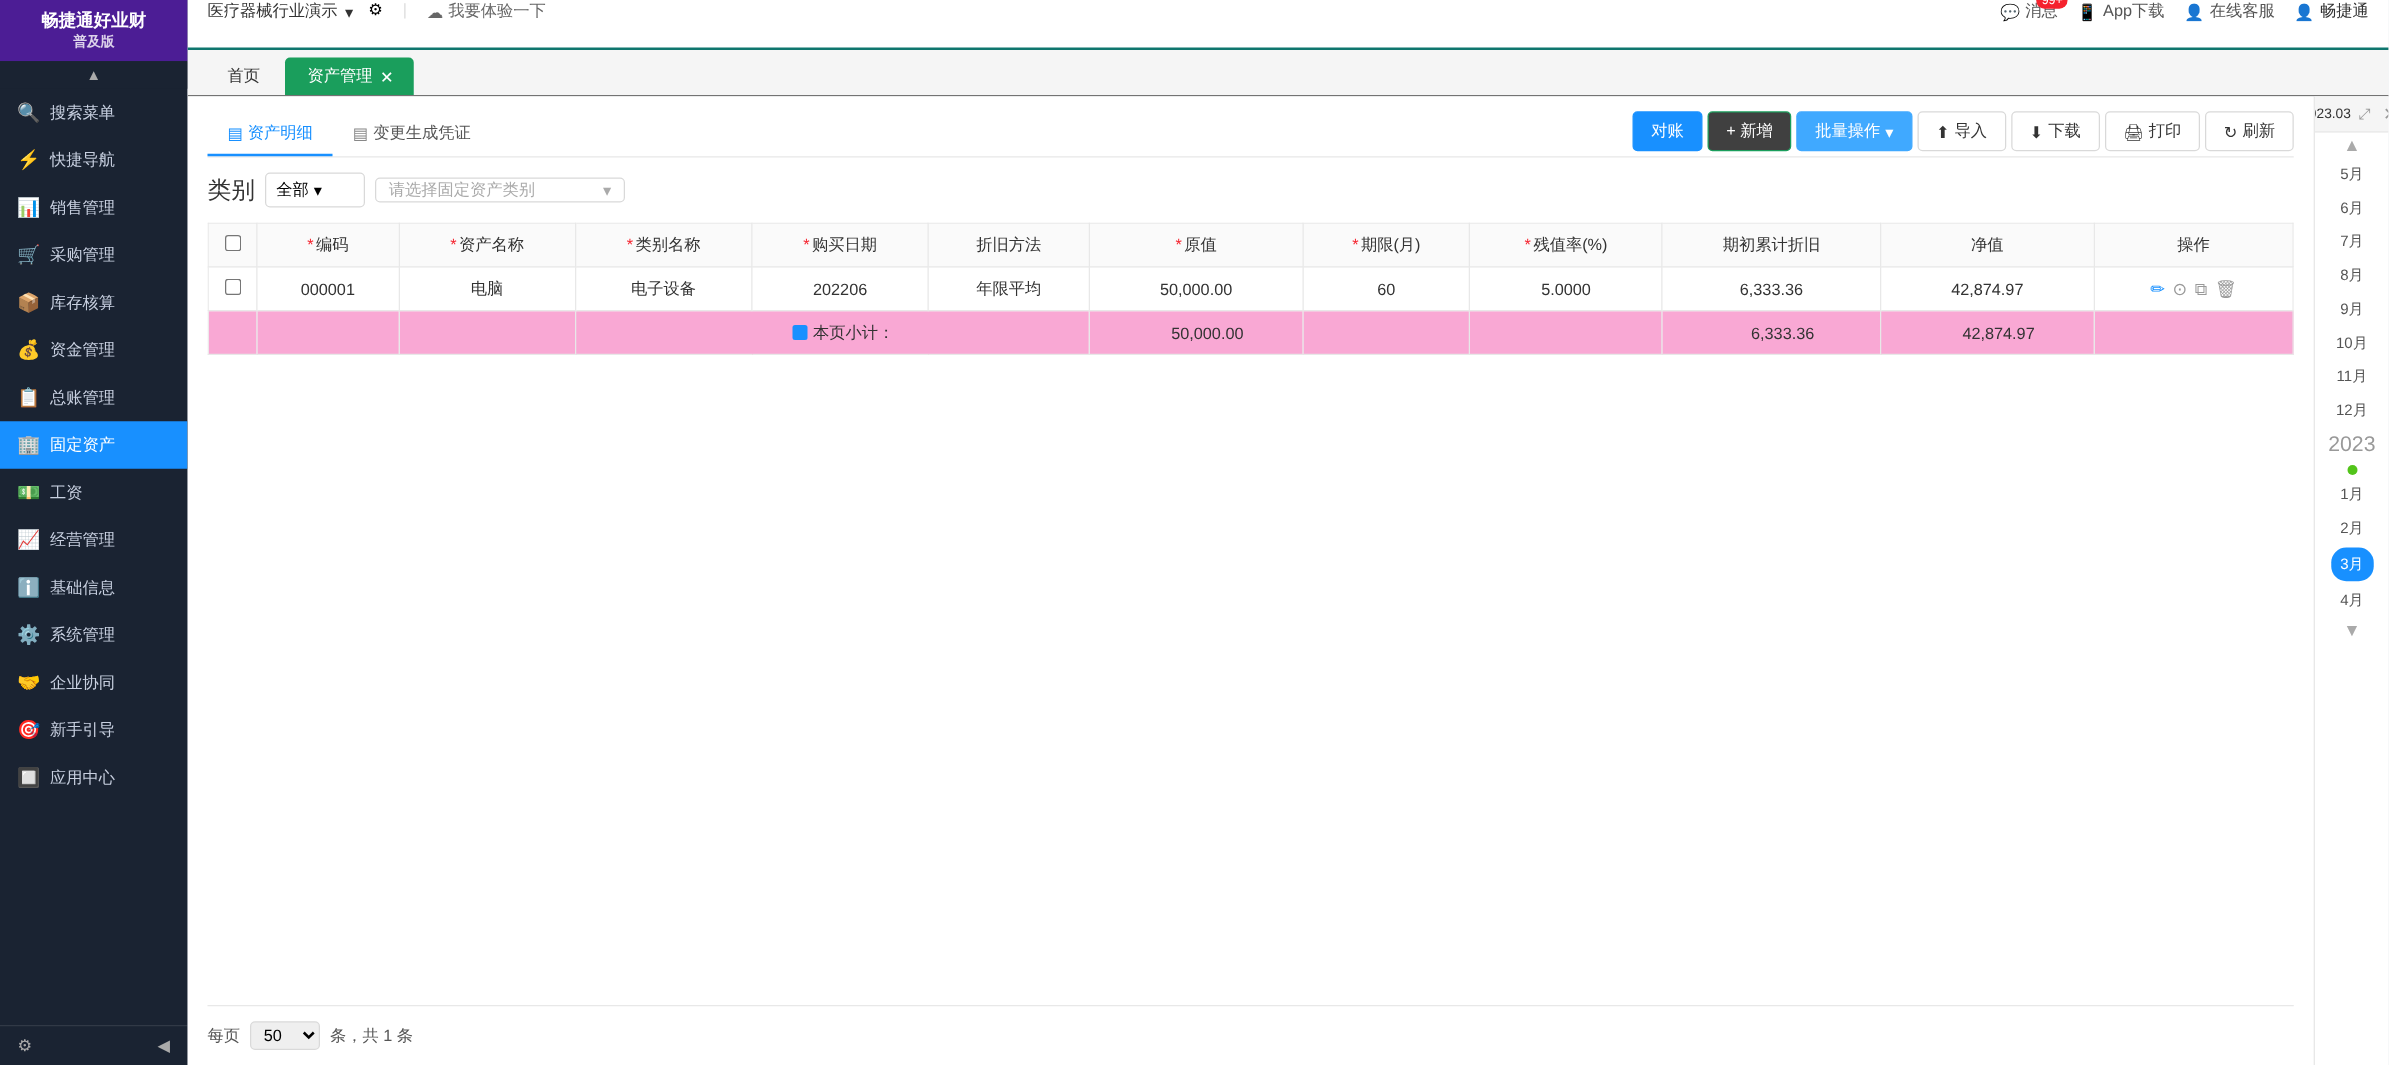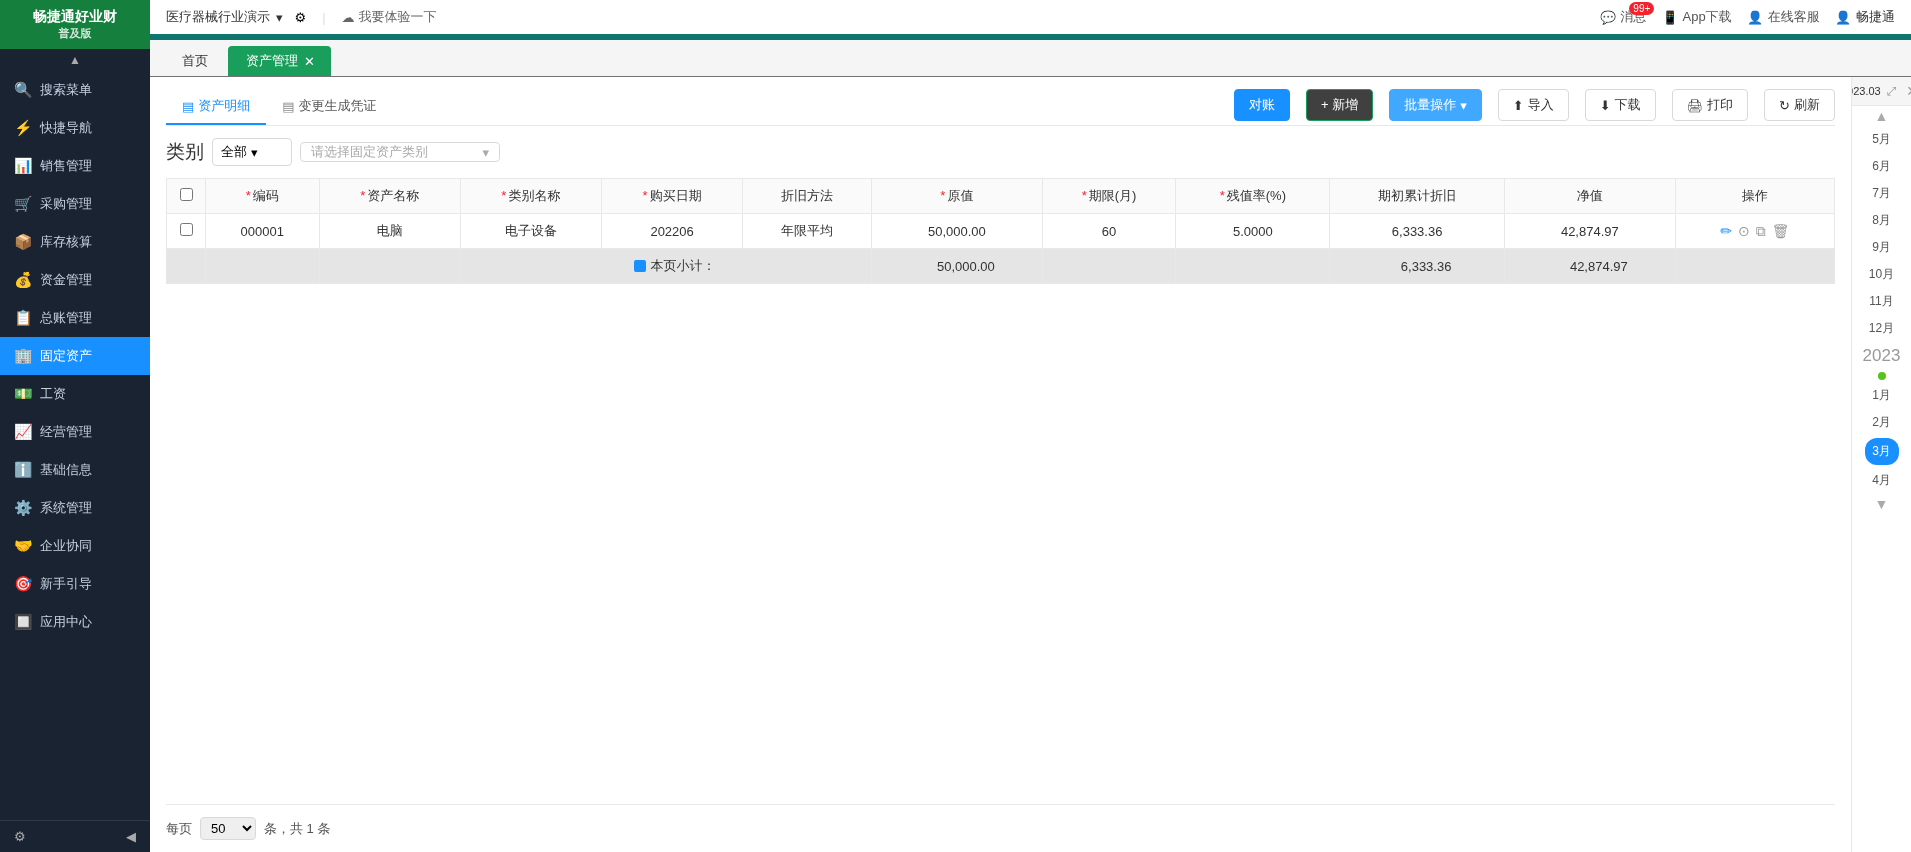--- a/index.html
+++ b/index.html
@@ -8,21 +8,21 @@
     
     .sidebar {
       width: 150px;
       background: #1a2332;
       display: flex;
       flex-direction: column;
       height: 100%;
       flex-shrink: 0;
     }
     .sidebar-logo {
-      background: #15803d;
+      background: #4c1d95;
       padding: 8px 22px;
       color: white;
       font-size: 13px;
       font-weight: bold;
       display: flex;
       flex-direction: column;
       align-items: center;
     }
     .sidebar-logo .logo-title { font-size: 14px; }
     .sidebar-logo .logo-sub { font-size: 11px; color: rgba(255,255,255,0.8); }
@@ -60,24 +60,24 @@
       flex: 1;
       display: flex;
       flex-direction: column;
       overflow: hidden;
     }
 
     
     .topbar {
       background: white;
       display: flex;
-      align-items: center;
+      align-items: flex-start;
       padding: 0 16px;
       height: 40px;
-      border-bottom: 6px solid #0f766e;
+      border-bottom: 2px solid #0f766e;
       gap: 12px;
     }
     .topbar-company {
       display: flex;
       align-items: center;
       gap: 6px;
       color: #333;
       font-size: 13px;
       cursor: pointer;
     }
@@ -256,21 +256,21 @@
       font-weight: 500;
       white-space: nowrap;
     }
     .data-table th .required { color: #f5222d; margin-right: 2px; }
     .data-table td {
       border: 1px solid #e8e8e8;
       padding: 8px 10px;
       text-align: center;
       color: #333;
     }
-    .subtotal-row td { background: #e5e5e5; color: #333; padding-left: 28px; }
+    .subtotal-row td { background: #f9a8d4; color: #333; padding-left: 28px; }
     .subtotal-label { display: flex; align-items: center; gap: 4px; justify-content: center; }
     .subtotal-icon { width: 12px; height: 12px; background: #1890ff; display: inline-block; border-radius: 2px; }
 
     
     .action-icons { display: flex; align-items: center; gap: 6px; justify-content: center; }
     .action-icon { cursor: pointer; color: #1890ff; font-size: 14px; }
 
     
     .pagination {
       display: flex;
@@ -468,21 +468,21 @@
       <div class="sub-tabs">
         <div class="sub-tab active">
           <span style="color:#1890ff;">▤</span>
           <span>资产明细</span>
         </div>
         <div class="sub-tab">
           <span style="color:#888;">▤</span>
           <span>变更生成凭证</span>
         </div>
 
-        <div class="toolbar-right" style="margin-left:auto; display:flex; align-items:center; gap:16px; padding-bottom:4px;">
+        <div class="toolbar-right" style="margin-left:auto; display:flex; align-items:center; gap:4px; padding-bottom:4px;">
           <button class="btn btn-primary">
             <span>对账</span>
           </button>
           <button class="btn btn-green">
             <span>+ 新增</span>
           </button>
           <button class="btn btn-batch">
             <span>批量操作</span>
             <span>▾</span>
           </button>

